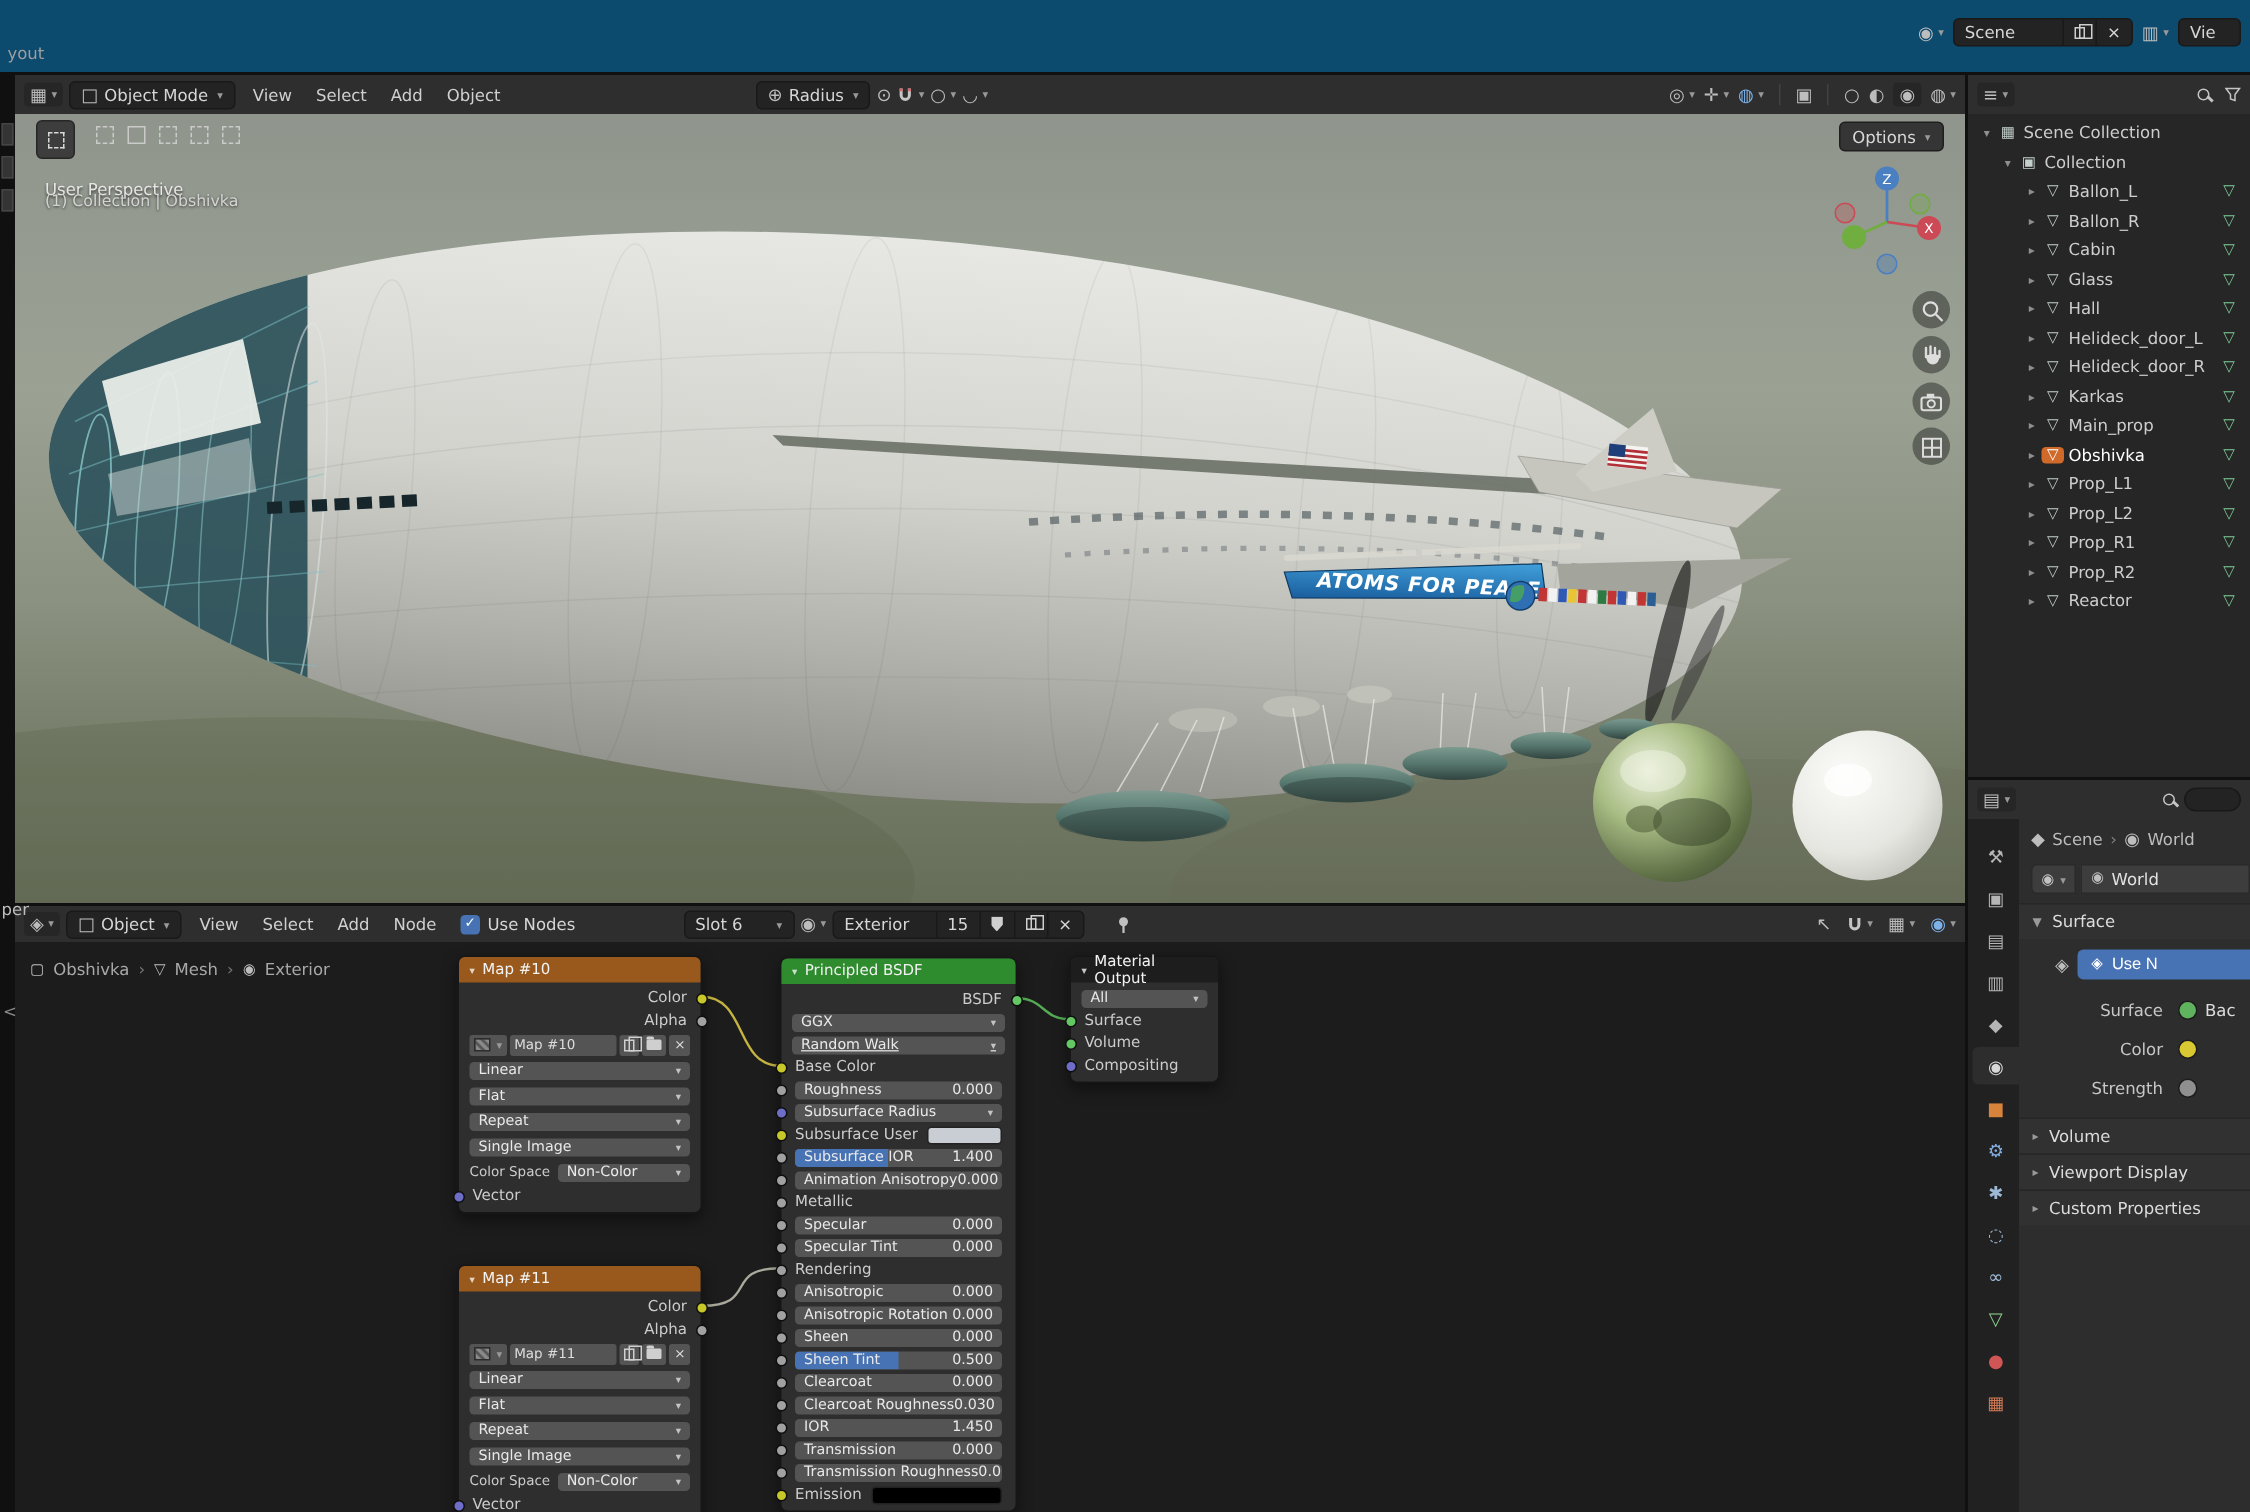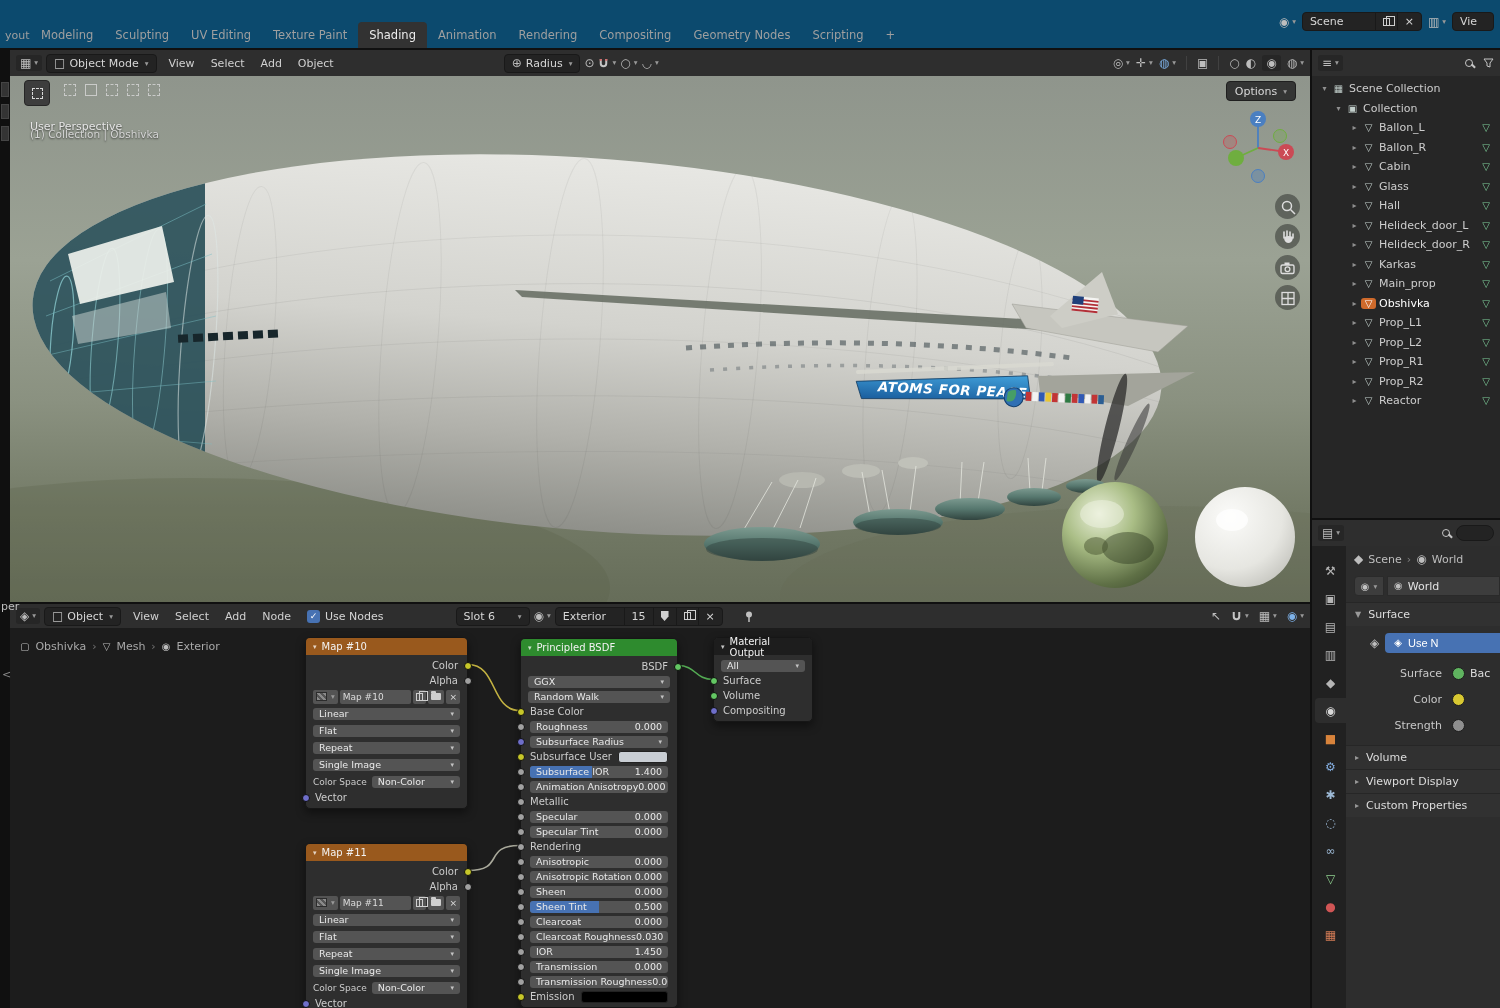--- a/index.html
+++ b/index.html
@@ -103,33 +103,20 @@
 <div id="root">
 
   <div class="edgefrag" style="left:1px;top:600px">per</div>
   <div class="edgefrag" style="left:2px;top:668px;color:#8a8a8a">&lt;</div>
   <div class="edgebox" style="left:1px;top:82px"></div>
   <div class="edgebox" style="left:1px;top:104px"></div>
   <div class="edgebox" style="left:1px;top:126px"></div>
 
   <div id="topbar" class="panel">
     <div id="tb-frag">yout</div>
-    <div id="tabs">
-        <div class="tab">Modeling</div>
-        <div class="tab">Sculpting</div>
-        <div class="tab">UV Editing</div>
-        <div class="tab">Texture Paint</div>
-        <div class="tab active">Shading</div>
-        <div class="tab">Animation</div>
-        <div class="tab">Rendering</div>
-        <div class="tab">Compositing</div>
-        <div class="tab">Geometry Nodes</div>
-        <div class="tab">Scripting</div>
-        <div class="tab">+</div>
-      </div>
     <div class="tb-right">
       <span class="ico">◉<span class="dd">▾</span></span>
       <span class="segfield" style="width:120px">
         <span class="seg" style="flex:1">Scene</span>
         <span class="seg">
             <span class="i-copy"></span>
           </span>
         <span class="seg">×</span>
       </span>
       <span class="ico">▥<span class="dd">▾</span></span>
@@ -822,21 +809,21 @@
         <div class="node-body">
           <div class="nrow out">
             <span class="nlab">BSDF</span>
             <span class="socket sout" style="background: rgb(99, 199, 99);"></span>
           </div>
           <div class="nrow" style="height: 15px; padding: 0px 7px;">
             <div class="npill ddp">
               <span class="lab">GGX</span>
             </div>
           </div>
-          <div class="nrow" style="height: 15px; padding: 0px 7px;">
+          <div class="nrow" style="height: 15px; padding: 0px 7px; text-decoration: underline;">
             <div class="npill ddp">
               <span class="lab">Random Walk</span>
             </div>
           </div>
           <div class="nrow">
             <span class="socket sin" style="background: rgb(199, 199, 41);"></span>
             <span class="nlab">Base Color</span>
           </div>
           <div class="nrow">
             <span class="socket sin" style="background: rgb(161, 161, 161);"></span>

